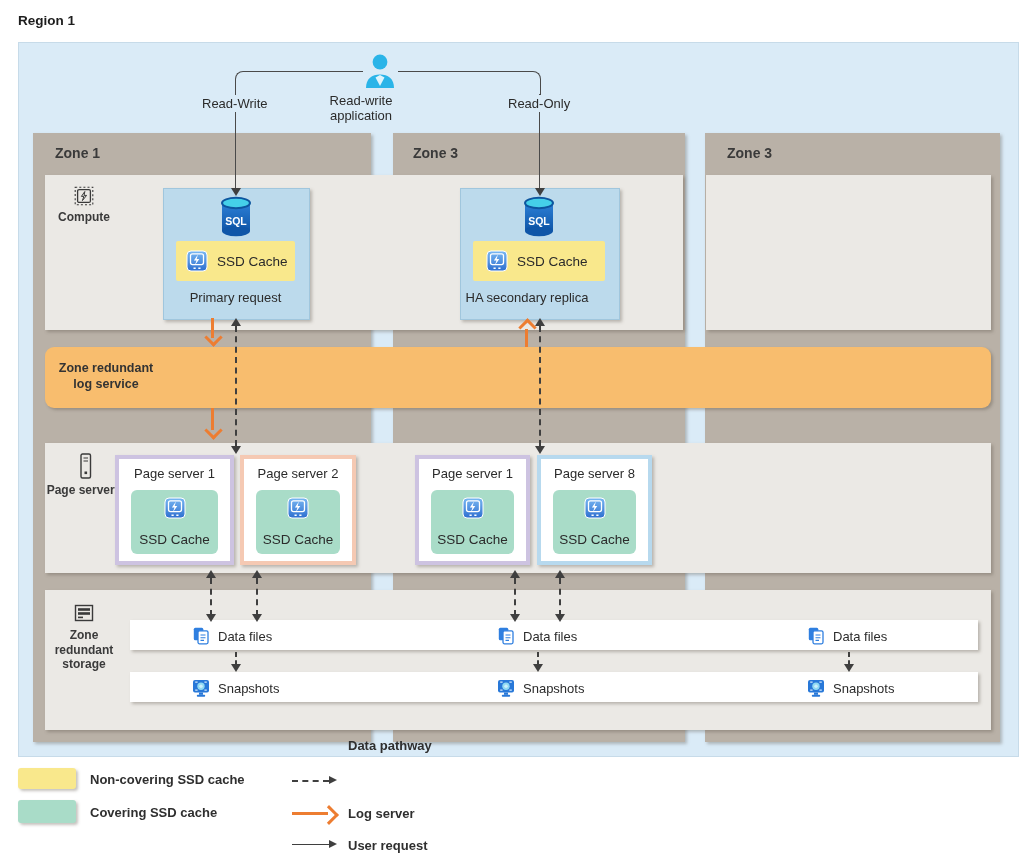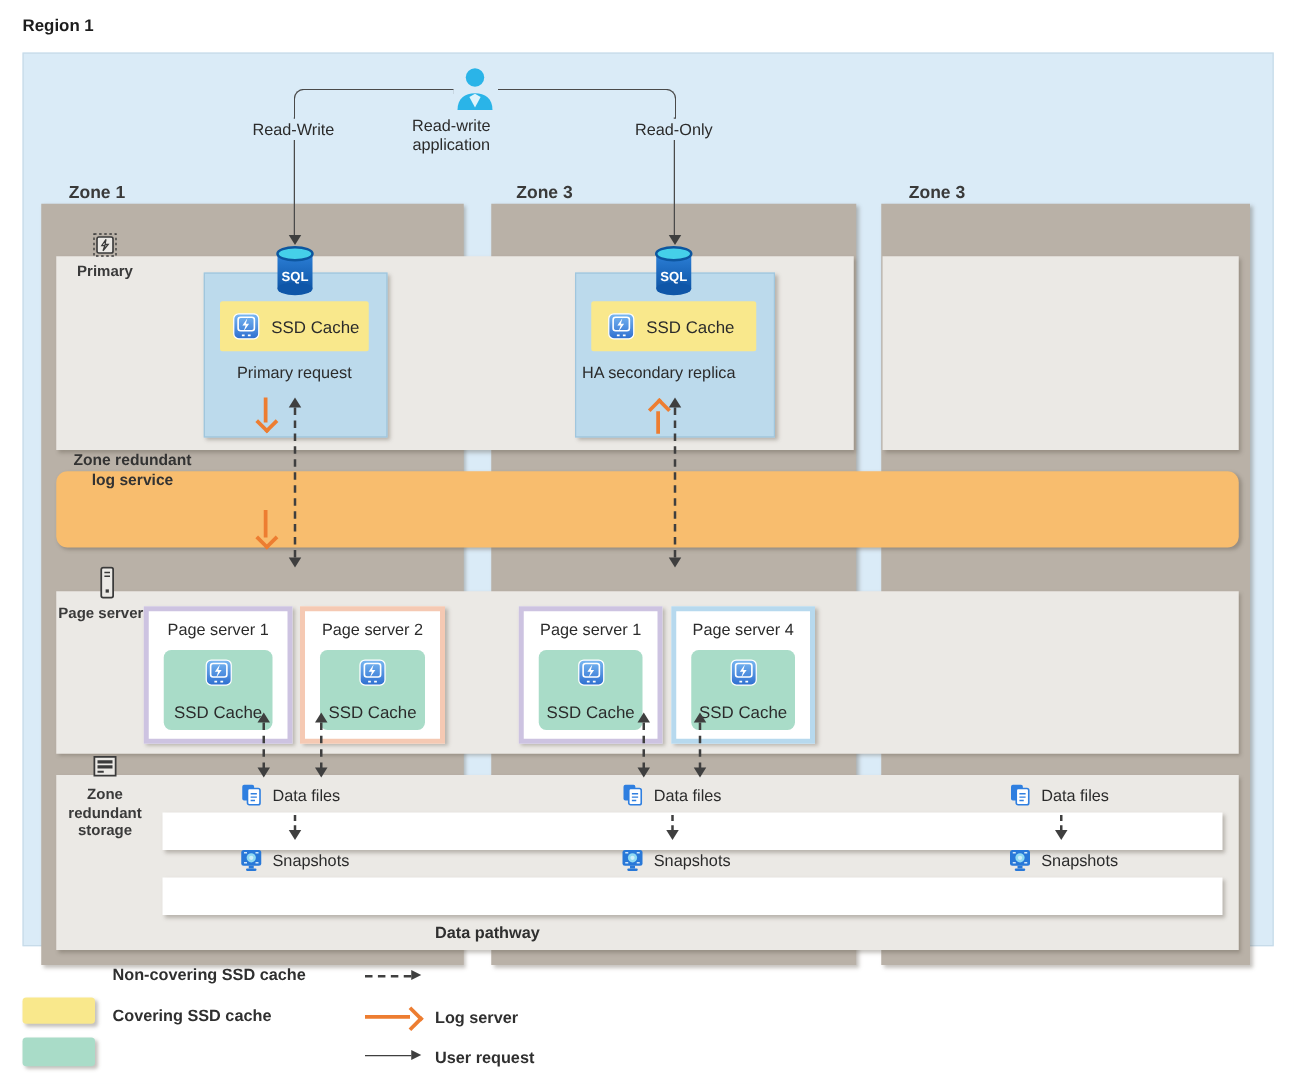--- a/index.html
+++ b/index.html
@@ -1,21 +1,21 @@
 <!DOCTYPE html>
 <html><head>
 <meta charset="utf-8">
 <style>
   html,body{margin:0;padding:0;background:#fff;}
   #canvas{position:relative;width:1035px;height:867px;background:#fff;overflow:hidden;
           font-family:"Liberation Sans","DejaVu Sans",sans-serif;color:#2b2b2b;}
   .abs{position:absolute;}
   .b{font-weight:bold;}
   .ctr{text-align:center;}
-  .sh{box-shadow:2px 2px 3px rgba(90,80,70,.35);margin-top:30px;}
+  .sh{box-shadow:2px 2px 3px rgba(90,80,70,.35);}
   .zonecol{background:#b9b1a7;}
   .band{background:#ebe9e5;}
   .zhead{font-size:14px;font-weight:bold;color:#3a3a3a;}
   .seclab{font-size:12px;font-weight:bold;color:#3a3a3a;line-height:1.22;}
   .dline{width:0;border-left:2px dashed #3f3f3f;}
   .hd{width:0;height:0;border-left:5px solid transparent;border-right:5px solid transparent;border-top:8px solid #3f3f3f;}
   .hu{width:0;height:0;border-left:5px solid transparent;border-right:5px solid transparent;border-bottom:8px solid #3f3f3f;}
   .hr{width:0;height:0;border-top:4.5px solid transparent;border-bottom:4.5px solid transparent;border-left:8px solid #3f3f3f;}
   .oline{width:3px;background:#ed7d31;}
   .chev{width:10px;height:10px;border-left:3px solid #ed7d31;border-bottom:3px solid #ed7d31;}
@@ -64,21 +64,21 @@
   <div class="abs band sh" style="left:45px;top:590px;width:946px;height:140px"></div>
 
   <div class="abs sh" style="left:45px;top:347px;width:946px;height:61px;background:#f8bd6e;border-radius:9px"></div>
   <div class="abs ctr" style="left:50px;top:361px;width:112px;font-size:12.5px;font-weight:bold;color:#333;line-height:1.25">Zone redundant log service</div>
 
   <svg class="abs" style="left:74px;top:186px" width="20" height="20" viewBox="0 0 20 20">
     <rect x="1.2" y="1.2" width="17.6" height="17.6" fill="none" stroke="#3a3a3a" stroke-width="1.1" stroke-dasharray="2 2.1"></rect>
     <rect x="3.6" y="3.6" width="12.8" height="12.8" rx="1.5" fill="#ebe9e5" stroke="#3a3a3a" stroke-width="1.3"></rect>
     <path d="M10.8 5.5 L7.4 10.4 H9.9 L8.4 14.6 L12.6 9.4 H10.1 Z" fill="none" stroke="#3a3a3a" stroke-width="1"></path>
   </svg>
-  <div class="abs seclab ctr" style="left:46px;top:210px;width:76px">Primary</div>
+  <div class="abs seclab ctr" style="left:46px;top:210px;width:76px">Compute</div>
 
   <div class="abs replica sh" style="left:163px;top:188px;width:145px;height:130px"></div>
   <svg class="abs" style="left:218px;top:196px" width="36" height="42" viewBox="0 0 36 42">
     <rect x="4" y="7" width="28" height="28" fill="url(#sqlg)"></rect>
     <ellipse cx="18" cy="35" rx="14" ry="5.2" fill="#0f56a8"></ellipse>
     <ellipse cx="18" cy="7" rx="14" ry="5.2" fill="#45d0e9" stroke="#0d569f" stroke-width="2"></ellipse>
     <text x="18" y="29" text-anchor="middle" font-size="10.5" font-weight="bold" fill="#fff" font-family="Liberation Sans,sans-serif">SQL</text>
   </svg>
   <div class="abs ybar" style="left:176px;top:241px;width:119px;height:40px">
     <svg style="margin-left:9px" width="24" height="24" viewBox="0 0 24 24">
@@ -149,21 +149,21 @@
         <rect x="2" y="2" width="20" height="20" rx="4" fill="url(#ssdg)" stroke="#fff" stroke-width="1"></rect>
         <rect x="5.5" y="4.8" width="13" height="10.8" rx="2" fill="none" stroke="#fff" stroke-width="1.3"></rect>
         <path d="M12.9 5.6 L8.9 11.4 H11.5 L9.9 16.2 L14.3 10 H11.7 Z" fill="#fff"></path>
         <path d="M8.5 19.3 h2.2 M13.3 19.3 h2.2" stroke="#fff" stroke-width="1.4"></path>
       </svg>
       <div class="ctr cachelab" style="position:absolute;left:0;right:0;bottom:7px">SSD Cache</div>
     </div>
   </div>
 
   <div class="abs psbox sh" style="left:537px;top:455px;width:107px;height:102px;border:4px solid #b7d9ee">
-    <div class="ctr title13" style="margin-top:7px">Page server 4</div>
+    <div class="ctr title13" style="margin-top:7px">Page server 8</div>
     <div class="teal" style="position:absolute;left:12px;right:12px;top:31px;height:64px">
       <svg style="position:absolute;left:50%;margin-left:-12px;top:6px" width="24" height="24" viewBox="0 0 24 24">
         <rect x="2" y="2" width="20" height="20" rx="4" fill="url(#ssdg)" stroke="#fff" stroke-width="1"></rect>
         <rect x="5.5" y="4.8" width="13" height="10.8" rx="2" fill="none" stroke="#fff" stroke-width="1.3"></rect>
         <path d="M12.9 5.6 L8.9 11.4 H11.5 L9.9 16.2 L14.3 10 H11.7 Z" fill="#fff"></path>
         <path d="M8.5 19.3 h2.2 M13.3 19.3 h2.2" stroke="#fff" stroke-width="1.4"></path>
       </svg>
       <div class="ctr cachelab" style="position:absolute;left:0;right:0;bottom:7px">SSD Cache</div>
     </div>
   </div>

